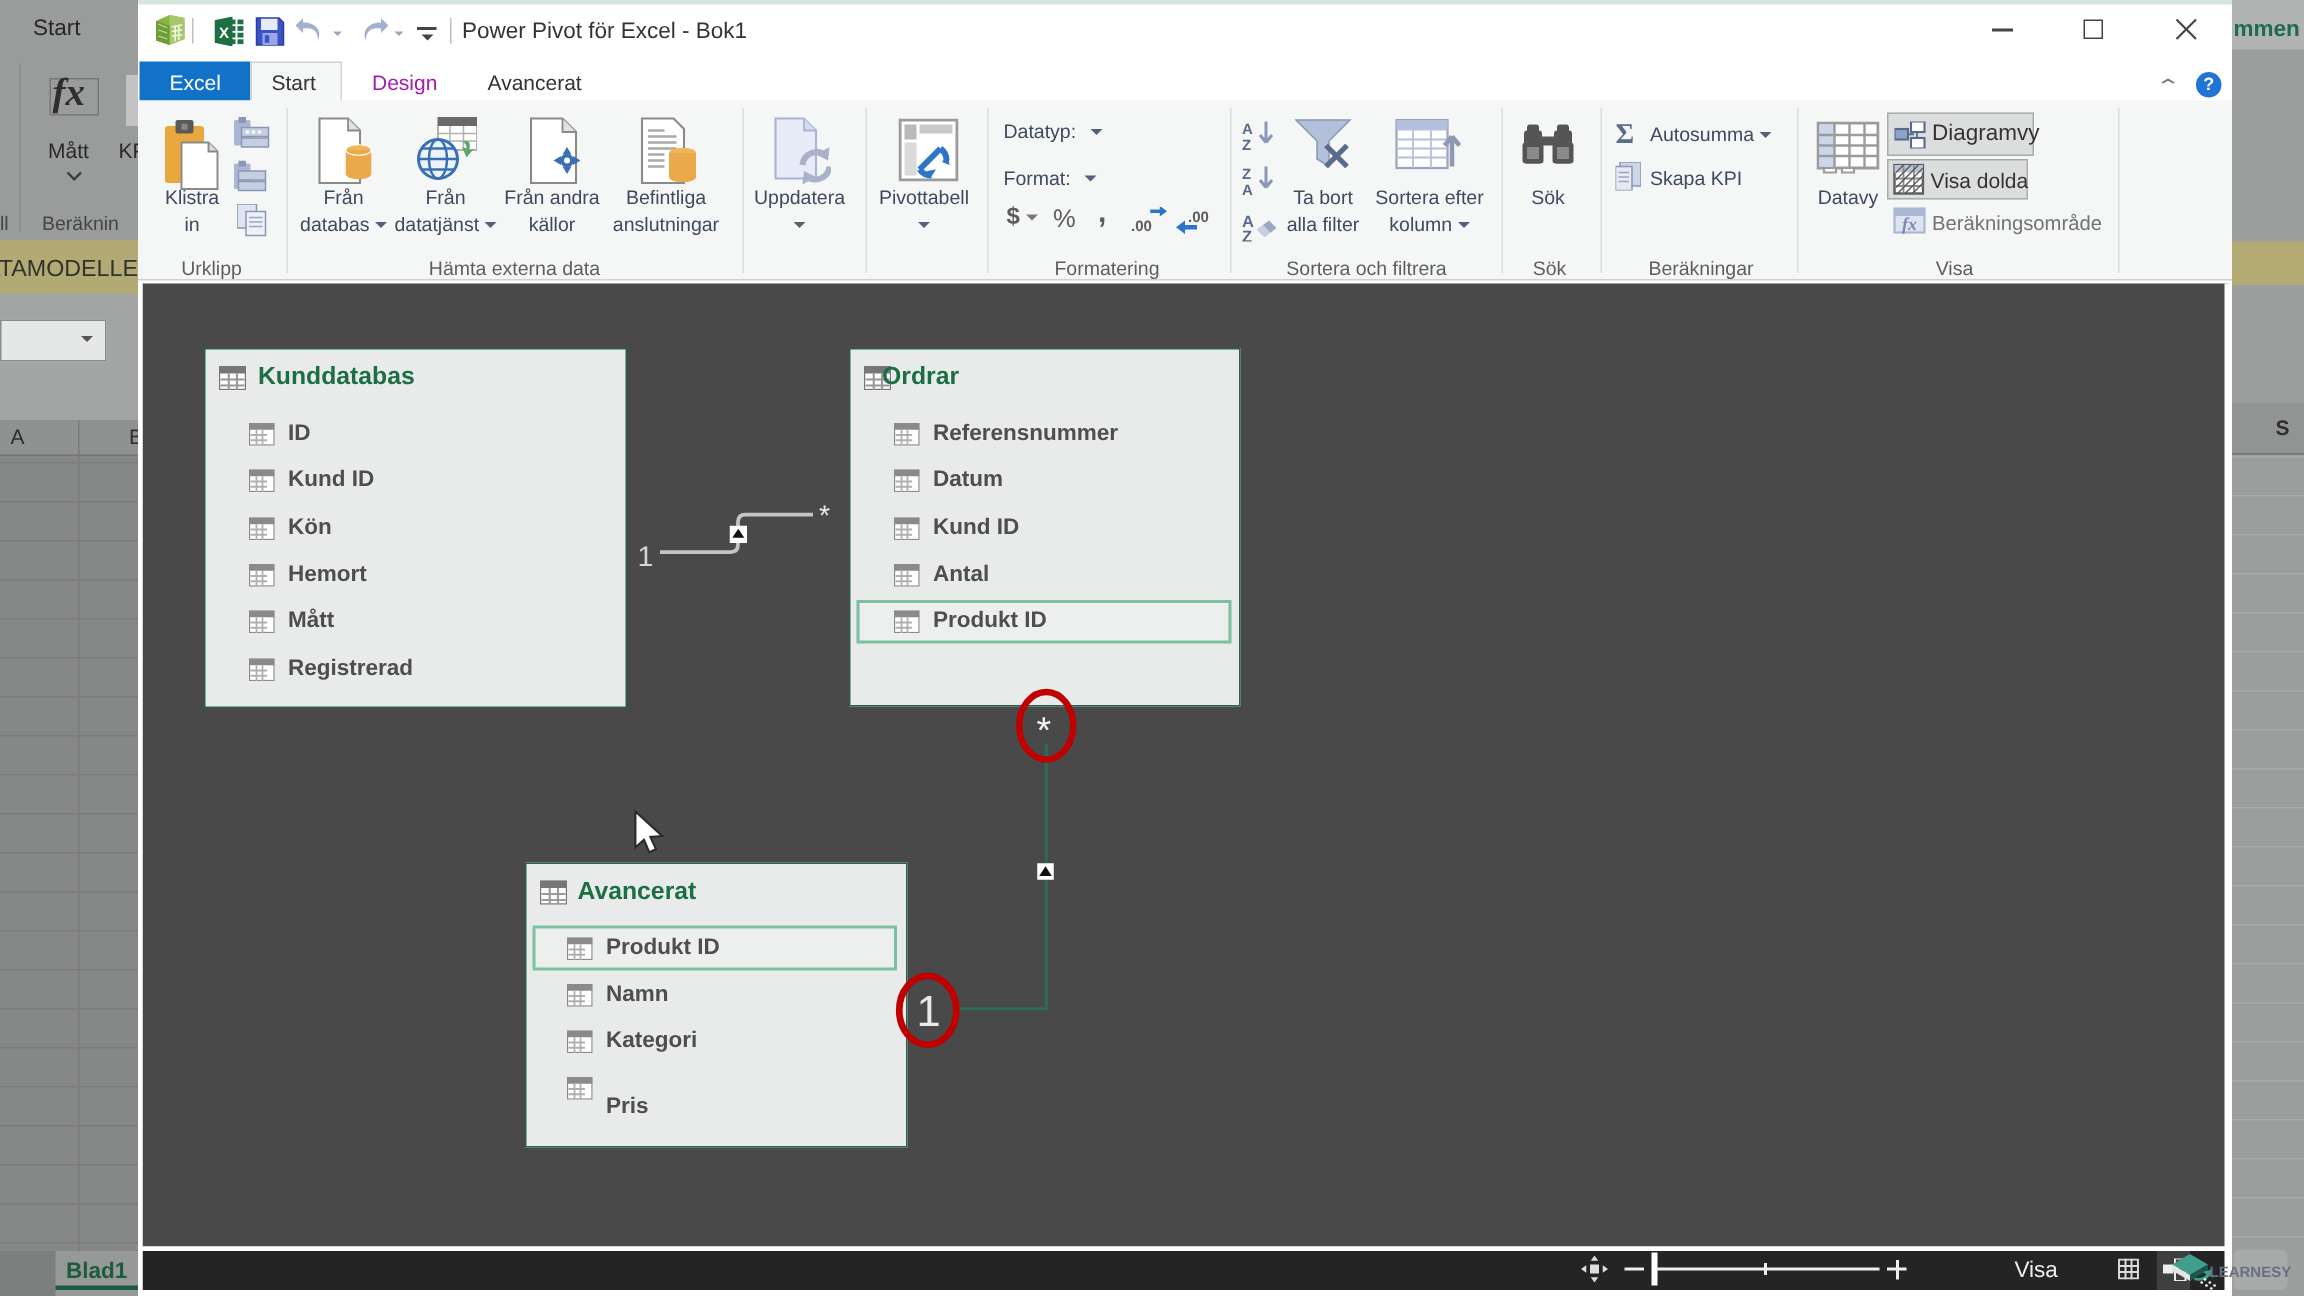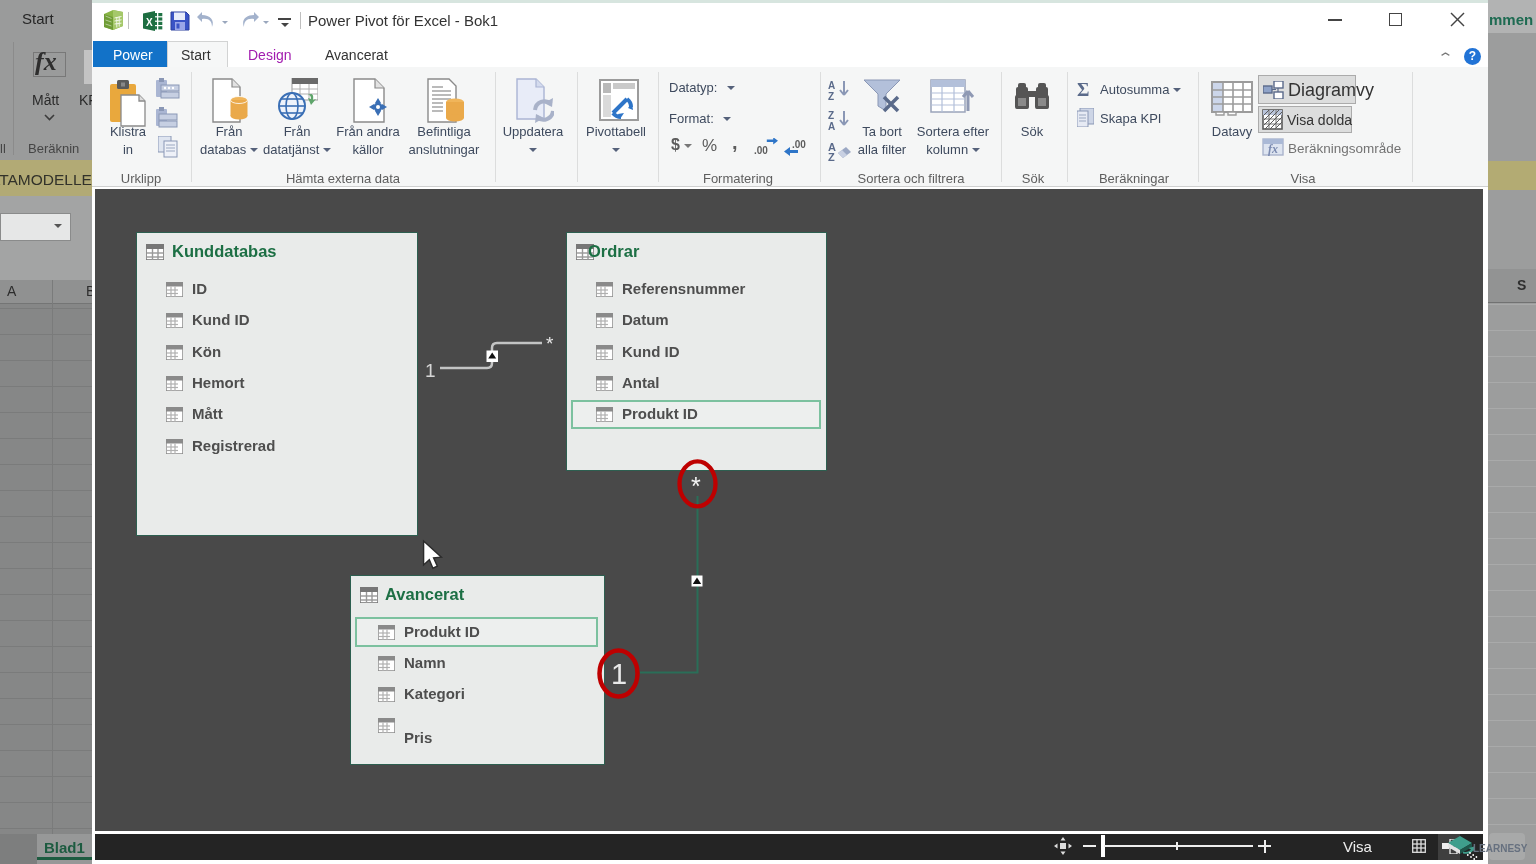--- a/index.html
+++ b/index.html
@@ -160,21 +160,21 @@
     <svg class="a" style="left:1358px;top:8px" width="15" height="15" viewBox="0 0 15 15">
         <g stroke="#444" stroke-width="1.4">
           <line x1="1" y1="1" x2="14" y2="14"></line>
           <line x1="14" y1="1" x2="1" y2="14"></line>
         </g>
       </svg>
   </div>
 
   <div class="a" style="left:0;top:41px;width:1396px;height:26px;background:#fff"></div>
   <div class="a" style="left:1px;top:41px;width:74px;height:26px;background:#1272c8"></div>
-  <div class="a" style="left:21px;top:47px;font-size:14px;color:#fff">Power</div>
+  <div class="a" style="left:21px;top:47px;font-size:14px;color:#fff">Excel</div>
   <div class="a" style="left:75px;top:41px;width:61px;height:26px;background:#f6f7f7;border:1px solid #d2d3d3;border-bottom:none"></div>
   <div class="a" style="left:89px;top:47px;font-size:14px;color:#333">Start</div>
   <div class="a" style="left:156px;top:47px;font-size:14px;color:#a21caf">Design</div>
   <div class="a" style="left:233px;top:47px;font-size:14px;color:#333">Avancerat</div>
   <div class="a" style="left:1348px;top:50px;font-size:13px;color:#777;transform:scaleX(1.6)">⌃</div>
   <div class="a" style="left:1372px;top:48px;width:17px;height:17px;border-radius:50%;background:#2173d6;color:#fff;font-size:12px;font-weight:bold;text-align:center;line-height:17px">?</div>
 
   <div id="ribbon" class="a" style="left:0;top:67px;width:1396px;height:120px;background:#f5f6f6;border-bottom:1px solid #cfd0d0">
     <div class="sep" style="left:99px"></div>
       <div class="sep" style="left:403px"></div>
@@ -403,21 +403,21 @@
       <path d="M5 31 h8 v3 h-8 Z M17 31 h8 v3 h-8 Z" fill="#fff" stroke="#9b9b9b" stroke-width="1.4"></path>
     </svg>
     <div class="btxt a" style="left:1110px;top:56px;width:60px">Datavy</div>
     <div class="a" style="left:1166px;top:8px;width:98px;height:29px;background:#dcdddd;border:1px solid #ababab"></div>
     <svg class="a" style="left:1171px;top:14px" width="21" height="18" viewBox="0 0 21 18">
       <rect x="11" y="0" width="9" height="7" fill="#fff" stroke="#5a6a8a" stroke-width="1.4"></rect>
       <rect x="11" y="11" width="9" height="7" fill="#fff" stroke="#5a6a8a" stroke-width="1.4"></rect>
       <rect x="0" y="5" width="9" height="7" fill="#8fa3c8" stroke="#5a6a8a" stroke-width="1.4"></rect>
       <path d="M9 8.5 h4 M15 7 v4" stroke="#5a6a8a" stroke-width="1.2" fill="none"></path>
     </svg>
-    <div class="a" style="left:1196px;top:13px;font-size:18px;color:#333">Diagramvy</div>
+    <div class="a" style="left:1196px;top:13px;font-size:15px;color:#333">Diagramvy</div>
     <div class="a" style="left:1166px;top:39px;width:94px;height:27px;background:#dcdddd;border:1px solid #ababab"></div>
     <svg class="a" style="left:1170px;top:42px" width="21" height="21" viewBox="0 0 21 21">
       <rect x="1" y="1" width="19" height="19" fill="#fff" stroke="#5a5a5a" stroke-width="1.6"></rect>
       <rect x="1" y="1" width="19" height="5" fill="#b9c4da"></rect>
       <g stroke="#8a8a8a" stroke-width="1.2">
           <line x1="1" y1="10" x2="20" y2="10"></line>
           <line x1="1" y1="15" x2="20" y2="15"></line>
           <line x1="7" y1="1" x2="7" y2="20"></line>
           <line x1="14" y1="1" x2="14" y2="20"></line>
         </g>
@@ -434,21 +434,21 @@
     <svg class="a" style="left:1170px;top:71px" width="22" height="19" viewBox="0 0 22 19">
       <rect x="1" y="1" width="20" height="16" fill="#dde4f0" stroke="#aab4cc" stroke-width="1.4"></rect>
       <rect x="1" y="1" width="20" height="5" fill="#aab9d6"></rect>
       <text x="6" y="15" font-size="12" font-style="italic" font-weight="bold" fill="#7a8ab0" font-family="'Liberation Serif',serif">fx</text>
     </svg>
     <div class="a" style="left:1196px;top:74px;font-size:13.5px;color:#737373">Beräkningsområde</div>
   </div>
 
   <div id="canvas" class="a" style="left:3px;top:189px;width:1391px;height:642px;background:#494949">
 
-    <div class="a" style="left:41px;top:43px;width:282px;height:304px;background:#e9ebea;border:1.5px solid #2d5f50">
+    <div class="a" style="left:41px;top:43px;width:282px;height:240px;background:#e9ebea;border:1.5px solid #2d5f50">
       <svg class="a" style="left:9px;top:11px" width="18" height="16" viewBox="0 0 18 16">
           <rect x="0" y="0" width="18" height="16" fill="#fff" stroke="#777" stroke-width="1.6"></rect>
           <rect x="0" y="0" width="18" height="5" fill="#777"></rect>
           <g stroke="#999" stroke-width="1.4">
             <line x1="1" y1="9" x2="17" y2="9"></line>
             <line x1="1" y1="13" x2="17" y2="13"></line>
             <line x1="6.5" y1="5" x2="6.5" y2="16"></line>
             <line x1="12" y1="5" x2="12" y2="16"></line>
           </g>
         </svg>

